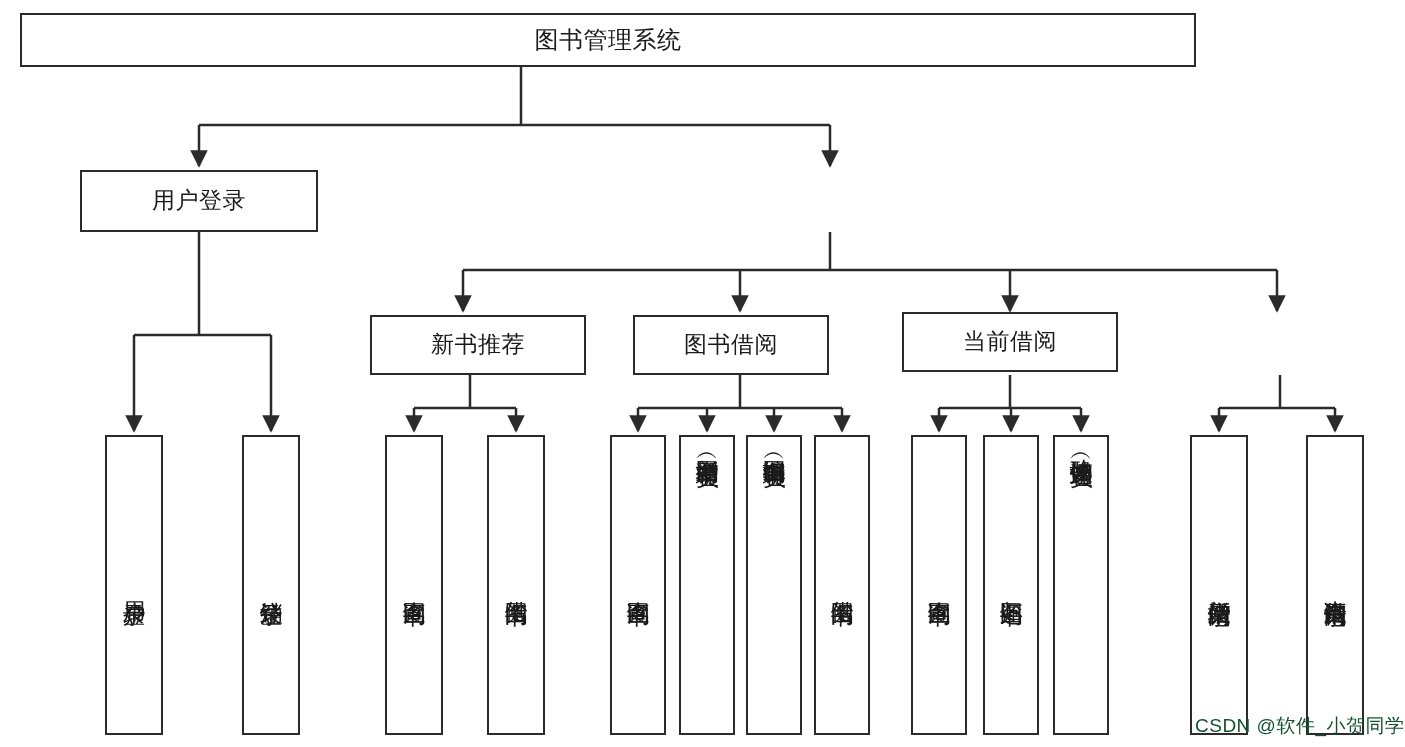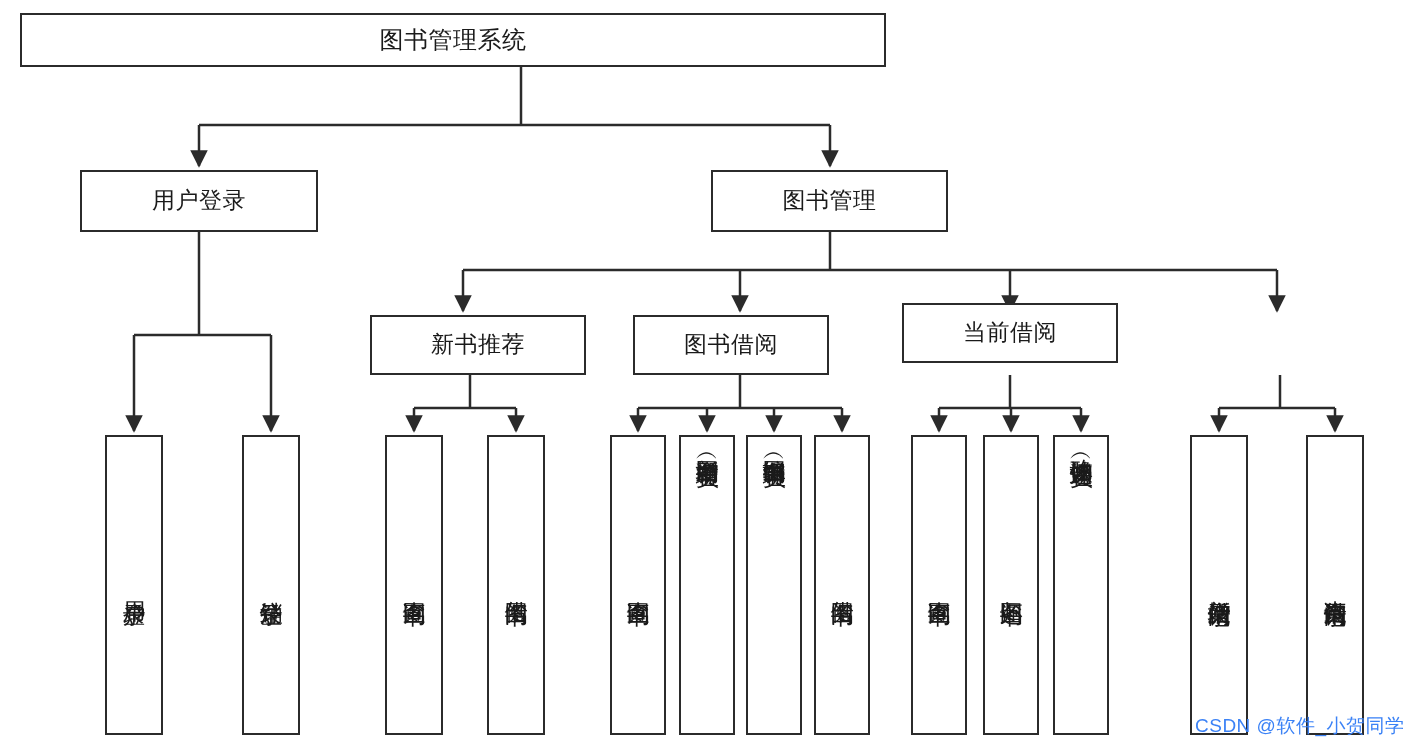--- a/index.html
+++ b/index.html
@@ -56,21 +56,21 @@
     white-space: nowrap;
     color: #1a1a1a;
   }
   .leaf-mid {
     align-items: center;
     padding-top: 0;
   }
   .watermark {
     position: absolute;
     font-size: 19px;
-    color: #3b82f6;
+    color: #14532d;
     white-space: nowrap;
     letter-spacing: 0.5px;
   }
 </style>
 </head>
 <body>
 
 <div id="canvas">
 
   <svg id="links" viewBox="0 0 1405 747" width="1405" height="747" xmlns="http://www.w3.org/2000/svg">
@@ -116,38 +116,35 @@
       <path d="M 1011 408 L 1011 431" marker-end="url(#arrow)"></path>
       <path d="M 1081 408 L 1081 431" marker-end="url(#arrow)"></path>
 
       <path d="M 1280 375 L 1280 408"></path>
       <path d="M 1219 408 L 1335 408"></path>
       <path d="M 1219 408 L 1219 431" marker-end="url(#arrow)"></path>
       <path d="M 1335 408 L 1335 431" marker-end="url(#arrow)"></path>
     </g>
   </svg>
 
-  <div class="node node-h node-root" style="left:20px; top:13px; width:866px; height:54px;">
+  <div class="node node-h node-root" style="left:20px; top:13px; width:1176px; height:54px;">
     <span>图书管理系统</span>
   </div>
 
   <div class="node node-h" style="left:80px; top:170px; width:238px; height:62px;">
     <span>用户登录</span>
-  </div>
-  <div class="node node-h" style="left:711px; top:170px; width:237px; height:62px;">
-    <span>图书管理</span>
   </div>
 
   <div class="node node-h" style="left:370px; top:315px; width:216px; height:60px;text-align:right;">
     <span>新书推荐</span>
   </div>
   <div class="node node-h" style="left:633px; top:315px; width:196px; height:60px;">
     <span>图书借阅</span>
   </div>
-  <div class="node node-h" style="left:902px; top:303px; width:216px; height:60px;">
+  <div class="node node-h" style="left:902px; top:312px; width:216px; height:60px;">
     <span>当前借阅</span>
   </div>
 
   <div class="node leaf leaf-mid" style="left:105px; top:435px; width:58px; height:300px;">
     <span class="leaf-label">用户登录</span>
   </div>
   <div class="node leaf leaf-mid" style="left:242px; top:435px; width:58px; height:300px;">
     <span class="leaf-label">注销登录</span>
   </div>
 

